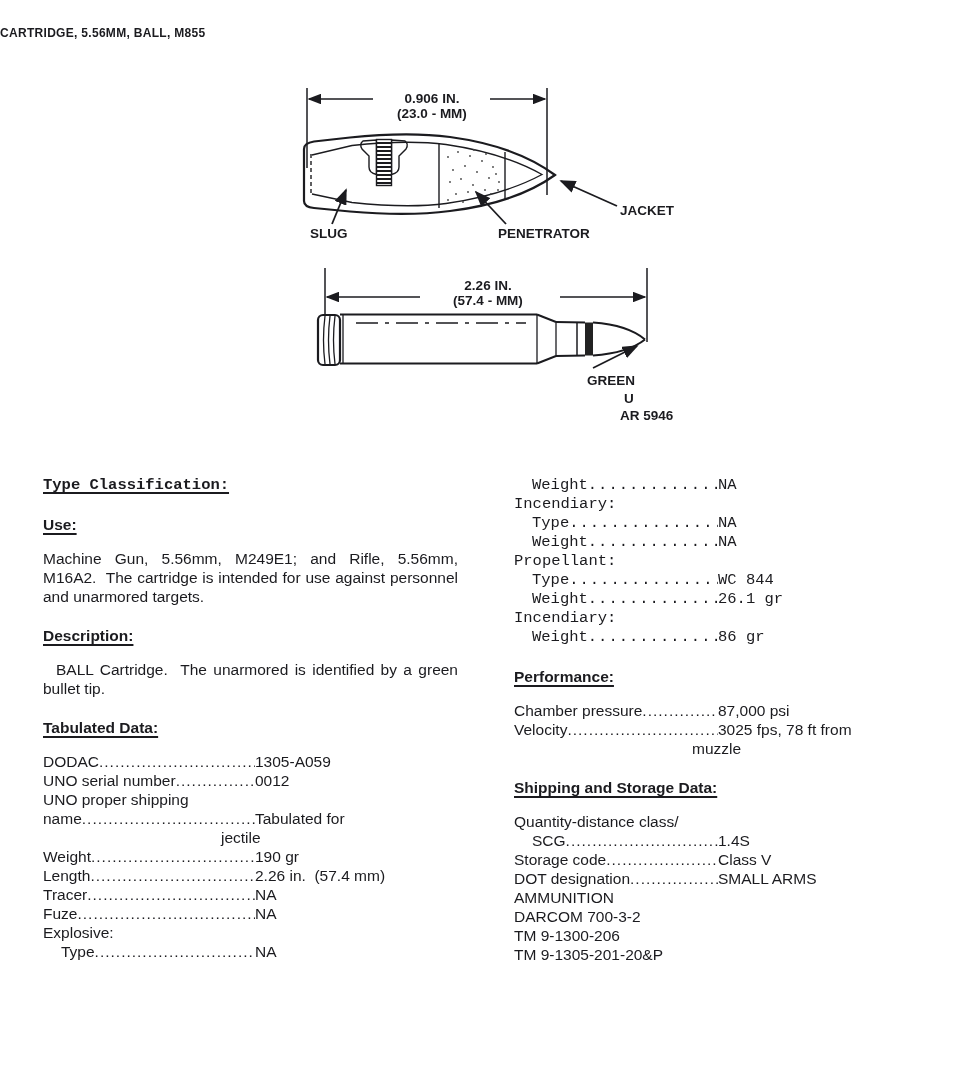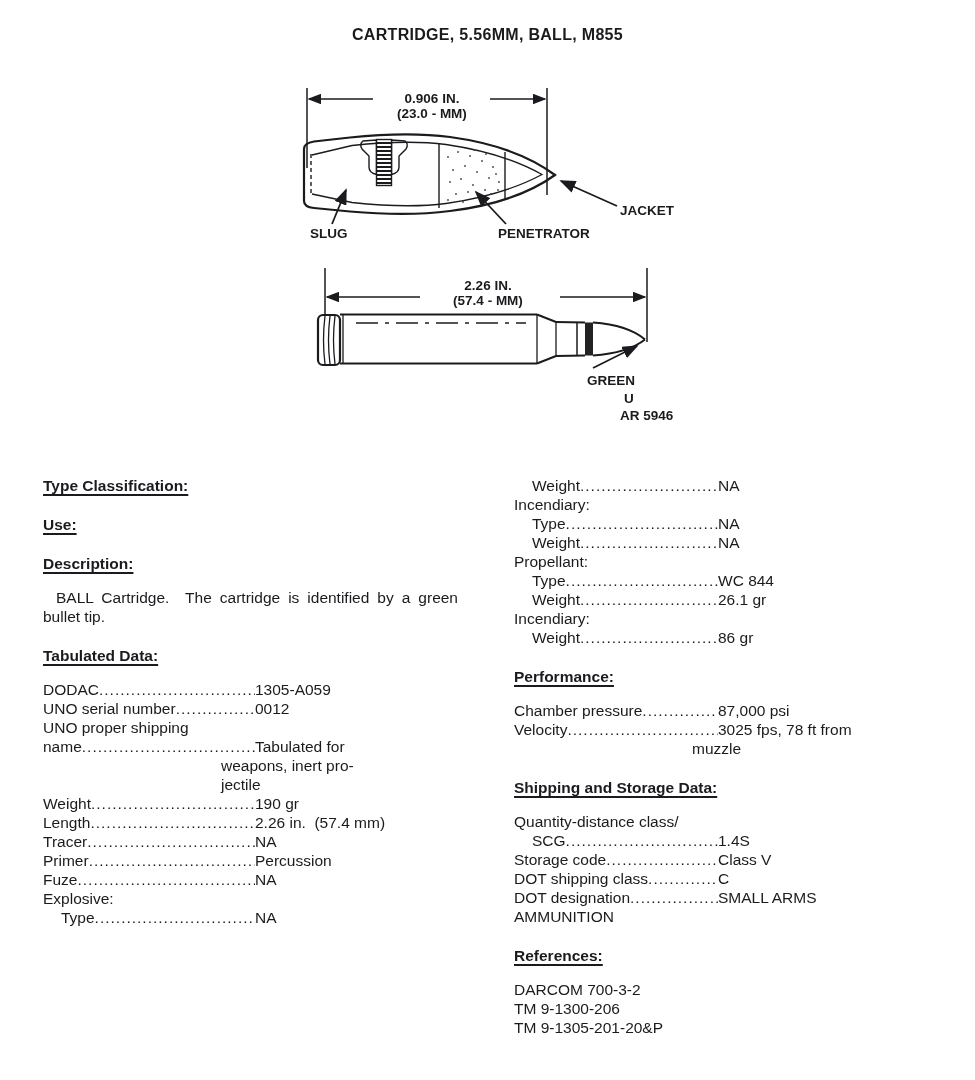--- a/index.html
+++ b/index.html
@@ -6,40 +6,40 @@
   body {
     width:975px; height:1080px;
     background:#ffffff;
     font-family:"Liberation Sans", sans-serif;
     color:#1b1b1f;
   }
   .page { position:relative; width:975px; height:1080px; background:#fff; overflow:hidden; }
 
   .doc-title {
     position:absolute; top:26px; left:0; width:975px;
-    text-align:center; font-weight:700; font-size:16px; letter-spacing:0.3px;
+    font-weight:700; font-size:12px; letter-spacing:0.3px;
   }
 
   
   .fig { position:absolute; }
   #fig-bullet { left:258px; top:82px; }
   #fig-cartridge { left:298px; top:262px; }
   .ln { stroke:#1b1b1f; fill:none; }
   .ft { font:700 13.5px "Liberation Sans", sans-serif; fill:#1b1b1f; }
 
   
   .col { position:absolute; font-size:15.5px; line-height:19px; }
   .col-left  { left:43px;  top:476px; width:415px; }
   .col-right { left:514px; top:476px; width:420px; }
 
   .heading {
     font-weight:700; margin:20px 0 15px 0;
     text-decoration:underline; text-underline-offset:3px; text-decoration-thickness:1.5px;
   }
-  .col > :first-child { margin-top:0; }
+  .col > :first-child { margin-top:0;font-family:Liberation Mono, monospace; }
   .para { margin:0 0 14px 0; text-align:justify; white-space:pre-wrap; }
   .ind1 { text-indent:13px; }
 
   .rows .row { display:flex; line-height:19px; white-space:pre; }
   .row.cont { padding-left:178px; }
   .leader {
     display:flex; flex:0 0 212px; width:212px;
     overflow:hidden; white-space:nowrap; box-sizing:border-box;
   }
   .col-right .leader { flex-basis:204px; width:204px; }
@@ -172,57 +172,53 @@
       <text class="ft" x="289" y="123">GREEN</text>
       <text class="ft" x="326" y="141">U</text>
       <text class="ft" x="322" y="158">AR 5946</text>
     </g>
   </svg>
 
   <div class="col col-left">
     <div class="heading">Type Classification:</div>
 
     <div class="heading">Use:</div>
+    <div class="para">Machine Gun, 5.56mm, M249E1; and Rifle, 5.56mm, M16A2.  The cartridge is intended for use against personnel and unarmored targets.</div>
 
     <div class="heading">Description:</div>
-    <div class="para ind1">BALL Cartridge.  The cartridge is identified by a green bullet tip.</div>
+    <div class="para ind1">BALL Cartridge.  The unarmored is identified by a green bullet tip.</div>
 
     <div class="heading">Tabulated Data:</div>
     <div class="rows">
         <div class="row"><span class="leader">
             <span class="lbl">DODAC</span>
             <span class="dotfill"></span>
           </span><span class="val">1305-A059</span></div>
         <div class="row"><span class="leader">
             <span class="lbl">UNO serial number</span>
             <span class="dotfill"></span>
           </span><span class="val">0012</span></div>
         <div class="row">UNO proper shipping</div>
         <div class="row"><span class="leader">
             <span class="lbl">name</span>
             <span class="dotfill"></span>
           </span><span class="val">Tabulated for</span></div>
-        <div class="row cont">weapons, inert pro-</div>
         <div class="row cont">jectile</div>
         <div class="row"><span class="leader">
             <span class="lbl">Weight</span>
             <span class="dotfill"></span>
           </span><span class="val">190 gr</span></div>
         <div class="row"><span class="leader">
             <span class="lbl">Length</span>
             <span class="dotfill"></span>
           </span><span class="val">2.26 in.  (57.4 mm)</span></div>
         <div class="row"><span class="leader">
             <span class="lbl">Tracer</span>
             <span class="dotfill"></span>
           </span><span class="val">NA</span></div>
-        <div class="row"><span class="leader">
-            <span class="lbl">Primer</span>
-            <span class="dotfill"></span>
-          </span><span class="val">Percussion</span></div>
         <div class="row"><span class="leader">
             <span class="lbl">Fuze</span>
             <span class="dotfill"></span>
           </span><span class="val">NA</span></div>
         <div class="row">Explosive:</div>
         <div class="row"><span class="leader ind">
             <span class="lbl">Type</span>
             <span class="dotfill"></span>
           </span><span class="val">NA</span></div>
       </div>
@@ -277,31 +273,26 @@
         <div class="row">Quantity-distance class/</div>
         <div class="row"><span class="leader ind">
             <span class="lbl">SCG</span>
             <span class="dotfill"></span>
           </span><span class="val">1.4S</span></div>
         <div class="row"><span class="leader">
             <span class="lbl">Storage code</span>
             <span class="dotfill"></span>
           </span><span class="val">Class V</span></div>
         <div class="row"><span class="leader">
-            <span class="lbl">DOT shipping class</span>
-            <span class="dotfill"></span>
-          </span><span class="val">C</span></div>
-        <div class="row"><span class="leader">
             <span class="lbl">DOT designation</span>
             <span class="dotfill"></span>
           </span><span class="val">SMALL ARMS</span></div>
         <div class="row">AMMUNITION</div>
       </div>
 
-    <div class="heading">References:</div>
     <div class="rows">
         <div class="row">DARCOM 700-3-2</div>
         <div class="row">TM 9-1300-206</div>
         <div class="row">TM 9-1305-201-20&amp;P</div>
       </div>
   </div>
 
 </div>
 
 </body></html>

